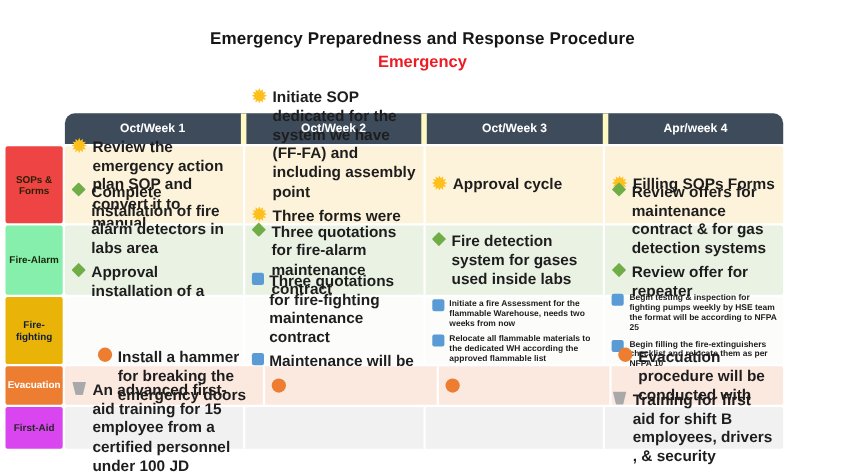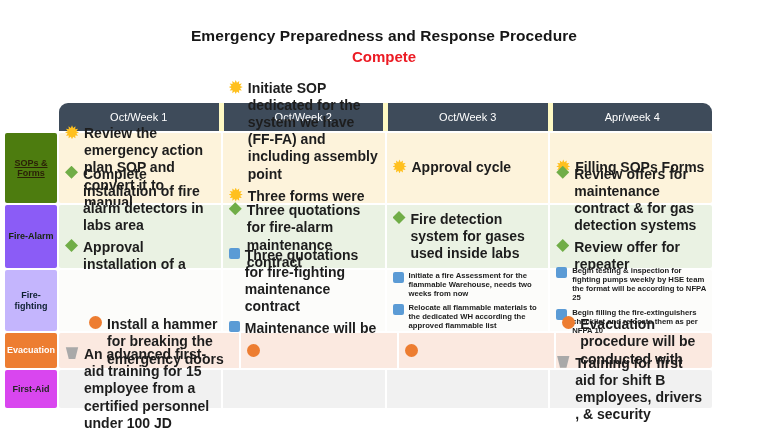--- a/index.html
+++ b/index.html
@@ -4,21 +4,21 @@
 <style>
   html,body{margin:0;padding:0;background:#fff;}
   .canvas{position:relative;width:768px;height:433px;background:#ffffff;overflow:hidden;
           font-family:"Liberation Sans",sans-serif;}
   .title-wrap{position:absolute;top:27px;left:0;right:0;text-align:center;}
   .title{font-size:15.5px;font-weight:700;color:#161616;letter-spacing:.1px;}
   .subtitle{font-size:15px;font-weight:700;margin-top:3px;}
   .table{position:absolute;left:5px;top:103px;width:707px;}
   .header-row{display:flex;height:28px;margin-left:54px;border-radius:9px 9px 0 0;overflow:hidden;}
   .week-header{flex:1 1 0;display:flex;align-items:center;justify-content:center;
-               color:#ffffff;font-size:11px;font-weight:400;}
+               color:#ffffff;font-size:11px;font-weight:700;}
   .week-header + .week-header{border-left:5px solid #fef9c3;}
   #rows .row{display:flex;margin-top:2px;}
   .row-label{width:52px;flex:none;display:flex;align-items:center;justify-content:center;
              text-align:center;font-size:9px;font-weight:700;line-height:1.15;
              border-radius:2px;padding:2px;box-sizing:border-box;}
   .cells{flex:1 1 0;display:flex;margin-left:2px;border-radius:2px;}
   .cell{flex:1 1 0;min-width:0;box-sizing:border-box;padding:3px 6px;display:flex;
         flex-direction:column;justify-content:center;gap:5px;}
   .cell + .cell{border-left:2px solid #ffffff;}
   .item{display:flex;gap:5px;align-items:flex-start;}
@@ -36,33 +36,33 @@
   
   #rows .row:nth-child(3) .cell:nth-child(3) .txt,
   #rows .row:nth-child(3) .cell:nth-child(4) .txt{font-size:7.7px;line-height:1.18;}
 </style>
 </head>
 <body>
 
 <div class="canvas">
   <div class="title-wrap">
     <div class="title">Emergency Preparedness and Response Procedure</div>
-    <div class="subtitle" style="color: rgb(236, 27, 36);">Compete</div>
+    <div class="subtitle" style="color: rgb(236, 27, 36);">Emergency</div>
   </div>
 
   <div class="table">
     <div class="header-row" id="week-headers" style="background: rgb(62, 75, 90);">
         <div class="week-header">Oct/Week 1</div>
         <div class="week-header">Oct/Week 2</div>
         <div class="week-header">Oct/Week 3</div>
         <div class="week-header">Apr/week 4</div>
       </div>
     <div id="rows">
         <div class="row" style="height: 70px;">
-          <div class="row-label" style="background: #4d7c0f; color: rgb(43, 33, 7); text-decoration: underline;">SOPs &amp; Forms</div>
+          <div class="row-label" style="background: #ef4444; color: rgb(43, 33, 7);">SOPs &amp; Forms</div>
           <div class="cells" style="background: rgb(253, 243, 219);">
             <div class="cell">
               <div class="item">
                 <span class="icon starburst-icon" style="background: rgb(255, 192, 30);"></span>
                 <span class="txt">Review the emergency action plan SOP and convert it to manual</span>
               </div>
             </div>
             <div class="cell">
               <div class="item">
                 <span class="icon starburst-icon" style="background: rgb(255, 192, 30);"></span>
@@ -81,21 +81,21 @@
             </div>
             <div class="cell">
               <div class="item">
                 <span class="icon starburst-icon" style="background: rgb(255, 192, 30);"></span>
                 <span class="txt">Filling SOPs Forms</span>
               </div>
             </div>
           </div>
         </div>
         <div class="row" style="height: 63px;">
-          <div class="row-label" style="background: #8b5cf6; color: rgb(21, 38, 11);">Fire-Alarm</div>
+          <div class="row-label" style="background: #86efac; color: rgb(21, 38, 11);">Fire-Alarm</div>
           <div class="cells" style="background: rgb(234, 242, 227);">
             <div class="cell">
               <div class="item">
                 <span class="icon diamond-icon" style="background: rgb(112, 173, 71);"></span>
                 <span class="txt">Complete installation of fire alarm detectors in labs area</span>
               </div>
               <div class="item">
                 <span class="icon diamond-icon" style="background: rgb(112, 173, 71);"></span>
                 <span class="txt">Approval installation of a repeater inside production area</span>
               </div>
@@ -118,21 +118,21 @@
                 <span class="txt">Review offers for maintenance contract &amp; for gas detection systems</span>
               </div>
               <div class="item">
                 <span class="icon diamond-icon" style="background: rgb(112, 173, 71);"></span>
                 <span class="txt">Review offer for repeater maintenance in security room</span>
               </div>
             </div>
           </div>
         </div>
         <div class="row" style="height: 61px;">
-          <div class="row-label" style="background: #c4b5fd; color: rgb(13, 31, 48);">Fire-fighting</div>
+          <div class="row-label" style="background: #eab308; color: rgb(13, 31, 48);">Fire-fighting</div>
           <div class="cells" style="background: rgb(252, 252, 250);">
             <div class="cell"></div>
             <div class="cell">
               <div class="item">
                 <span class="icon square-icon" style="background: rgb(91, 155, 213);"></span>
                 <span class="txt">Three quotations for fire-fighting maintenance contract</span>
               </div>
               <div class="item">
                 <span class="icon square-icon" style="background: rgb(91, 155, 213);"></span>
                 <span class="txt">Maintenance will be conducted monthly.</span>

